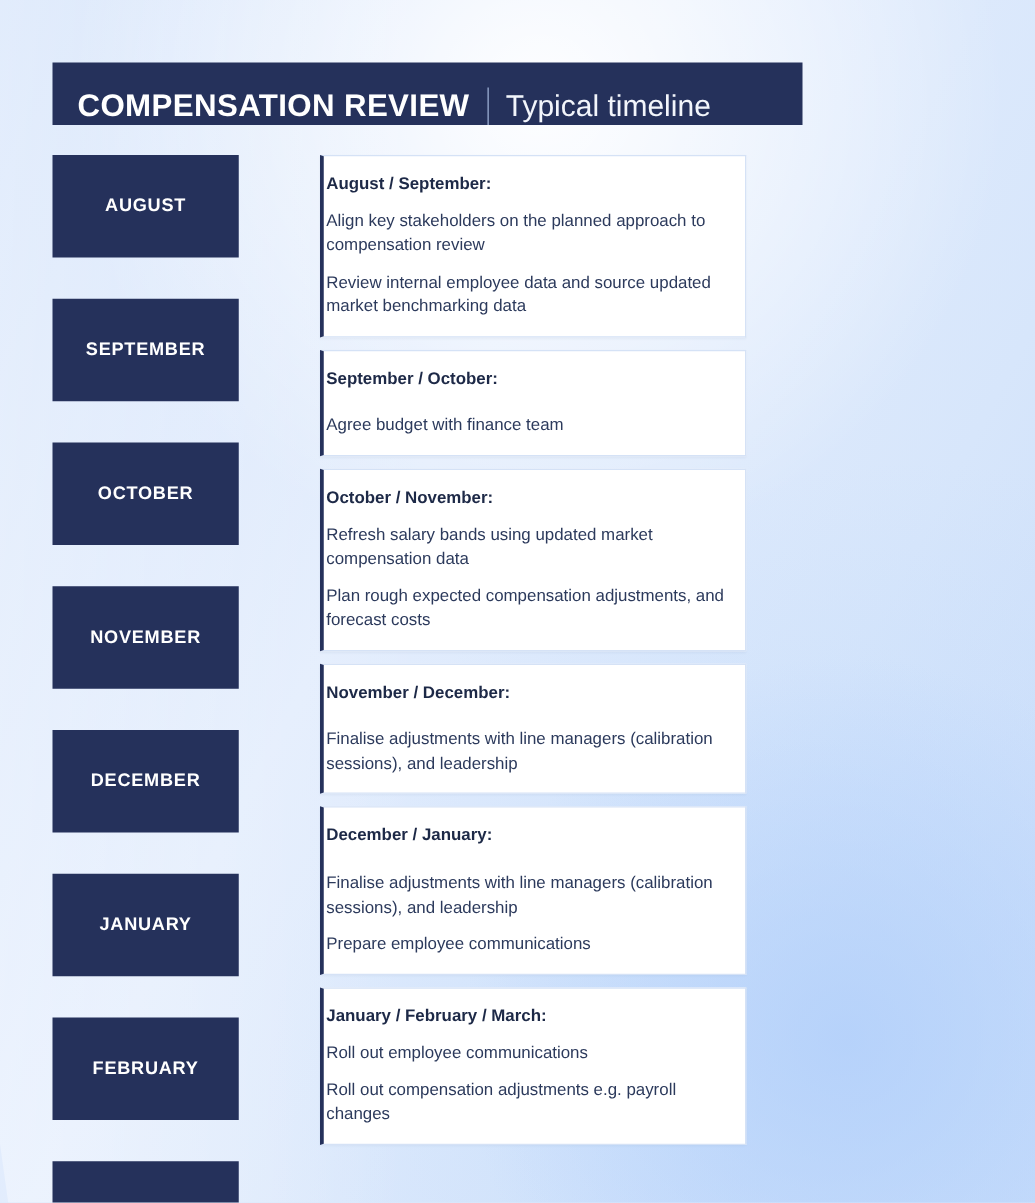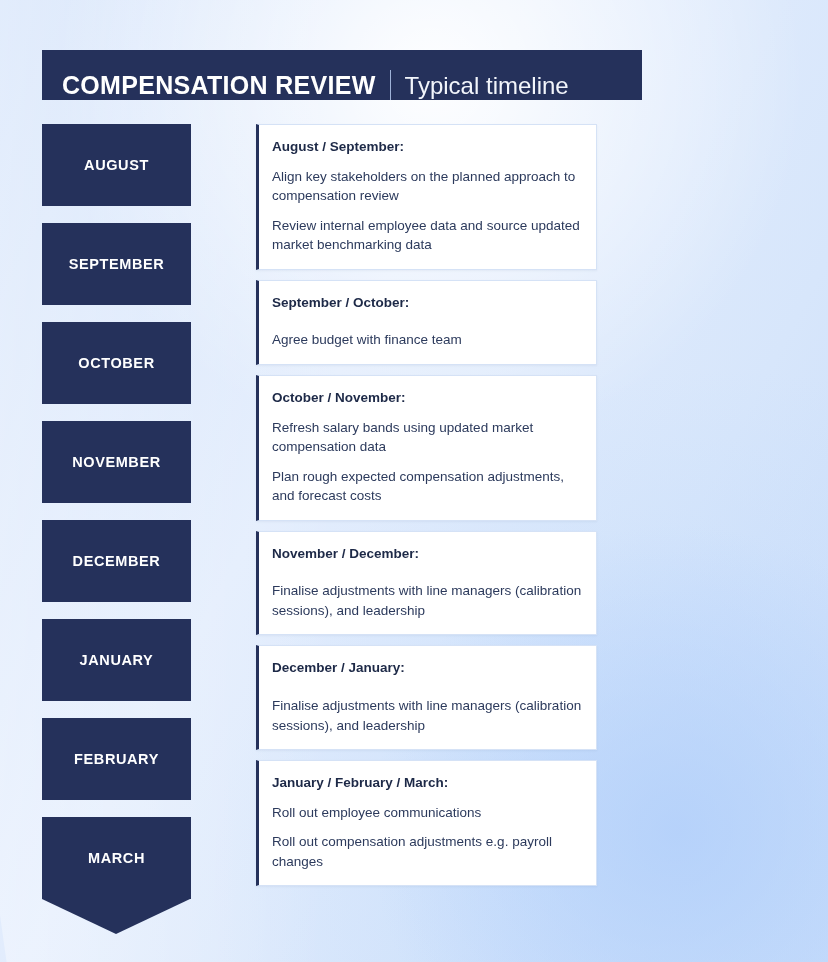--- a/index.html
+++ b/index.html
@@ -97,21 +97,21 @@
     width: 149px;
     height: 82px;
     background: #25315b;
     color: #ffffff;
     display: flex;
     align-items: center;
     justify-content: center;
     font-size: 14.5px;
     font-weight: bold;
     letter-spacing: 0.6px;
-    margin-bottom: 17px;
+    margin-bottom: 33px;
     box-sizing: border-box;
   }
   .month-chip.last {
     margin-bottom: 0;
   }
   .month-chip.last::after {
     content: "";
     position: absolute;
     left: 0;
     top: 82px;
@@ -128,21 +128,21 @@
     left: 256px;
     top: 124px;
     width: 341px;
   }
   .card {
     position: relative;
     background: #ffffff;
     border: 1px solid #d5e2f6;
     border-left: 3px solid #25315b;
     box-sizing: border-box;
-    padding: 12px 14px 14px 13px;
+    padding: 12px 14px 14px 2px;
     margin-bottom: 10px;
     box-shadow: 0 1px 2px rgba(40, 62, 110, 0.06);
   }
   .card-title {
     font-size: 13.5px;
     font-weight: bold;
     color: #1d2947;
     margin-bottom: 2px;
     line-height: 1.45;
   }
@@ -215,20 +215,21 @@
       </div>
 
       <div class="card">
         <div class="card-title">November / December:</div>
         <div class="card-line tight">Finalise adjustments with line managers (calibration sessions), and leadership</div>
       </div>
 
       <div class="card">
         <div class="card-title">December / January:</div>
         <div class="card-line tight">Finalise adjustments with line managers (calibration sessions), and leadership</div>
+        <div class="card-line">Prepare employee communications</div>
       </div>
 
       <div class="card">
         <div class="card-title">January / February / March:</div>
         <div class="card-line">Roll out employee communications</div>
         <div class="card-line">Roll out compensation adjustments e.g. payroll changes</div>
       </div>
 
     </div>
 

